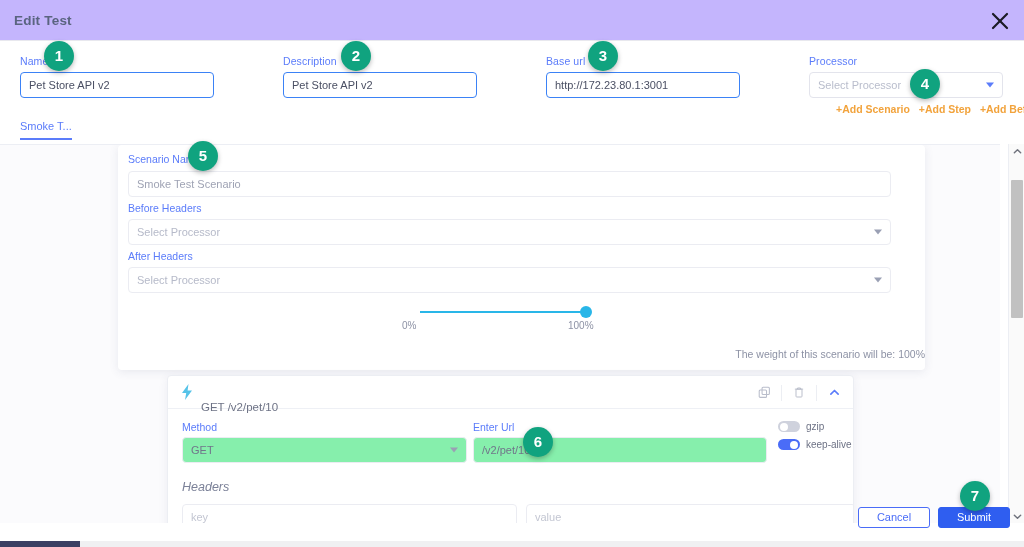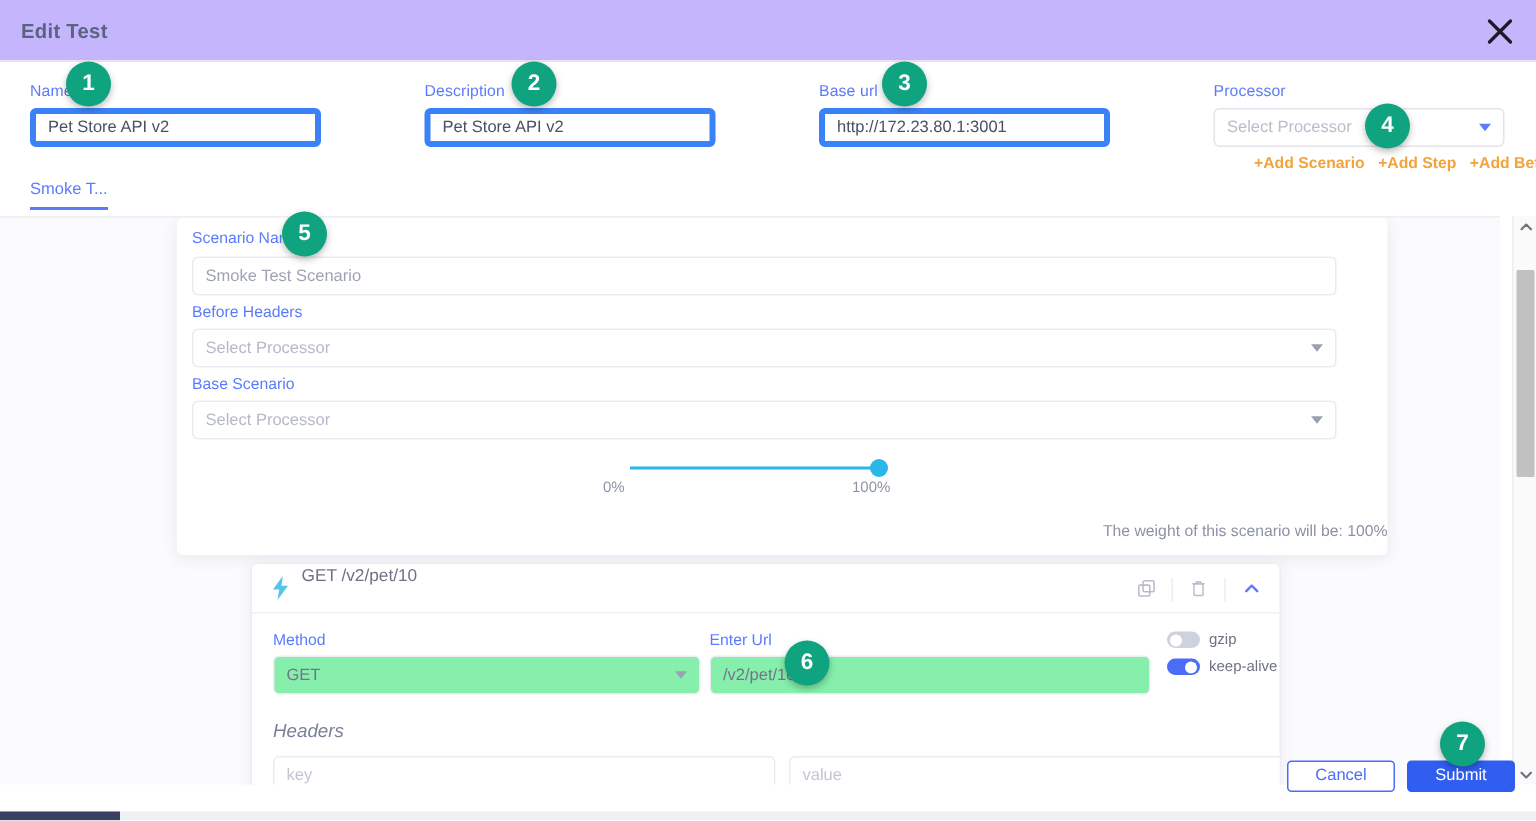--- a/index.html
+++ b/index.html
@@ -47,21 +47,21 @@
   .field-label {
     position: absolute;
     font-size: 10.5px;
     color: #5b7cfa;
     letter-spacing: .1px;
     white-space: nowrap;
   }
   .text-input {
     position: absolute;
     height: 26px;
-    border: 4px solid #3b82f6;
+    border: 1px solid #3b82f6;
     border-radius: 4px;
     background: #ffffff;
     font-size: 11px;
     color: #4a4f63;
     padding: 0 8px;
     line-height: 24px;
     font-family: "Liberation Sans", sans-serif;
     outline: none;
   }
   .text-input::placeholder { color: #b9bdcc; }
@@ -230,21 +230,21 @@
     border-bottom: 1px solid #eef0f5;
   }
   .bolt-icon {
     position: absolute;
     left: 12px; top: 8px;
     width: 14px; height: 16px;
     color: #56c3e8;
   }
   .step-title {
     position: absolute;
-    left: 33px; top: 2px;
+    left: 33px; top: 25px;
     font-size: 11.5px;
     color: #6d7governance;
     color: #6d7285;
   }
   .step-actions { position: absolute; right: 8px; top: 6px; height: 21px; display: flex; align-items: center; }
   .act-icon { width: 26px; height: 21px; display:flex; align-items:center; justify-content:center; cursor: pointer; color:#b9bdcb; }
   .act-sep { width: 1px; height: 16px; background: #eceef3; margin: 0 4px; }
   .chev-up { color:#5b7cfa; }
 
   .step-label {
@@ -416,21 +416,21 @@
     <div class="scenario-card">
       <div class="scen-label" style="left:10px; top:8px;">Scenario Name</div>
       <input class="scen-input" style="top: 26px;" value="Smoke Test Scenario">
 
       <div class="scen-label" style="left:10px; top:57px;">Before Headers</div>
       <div class="scen-select" style="top:74px;">
         <span>Select Processor</span>
         <span class="scen-caret"></span>
       </div>
 
-      <div class="scen-label" style="left:10px; top:105px;">Base Scenario</div>
+      <div class="scen-label" style="left:10px; top:105px;">After Headers</div>
       <div class="scen-select" style="top:122px;">
         <span>Select Processor</span>
         <span class="scen-caret"></span>
       </div>
 
       <div class="slider-wrap">
         <div class="slider-track"></div>
         <div class="slider-thumb"></div>
         <div class="slider-min">0%</div>
         <div class="slider-max">100%</div>

